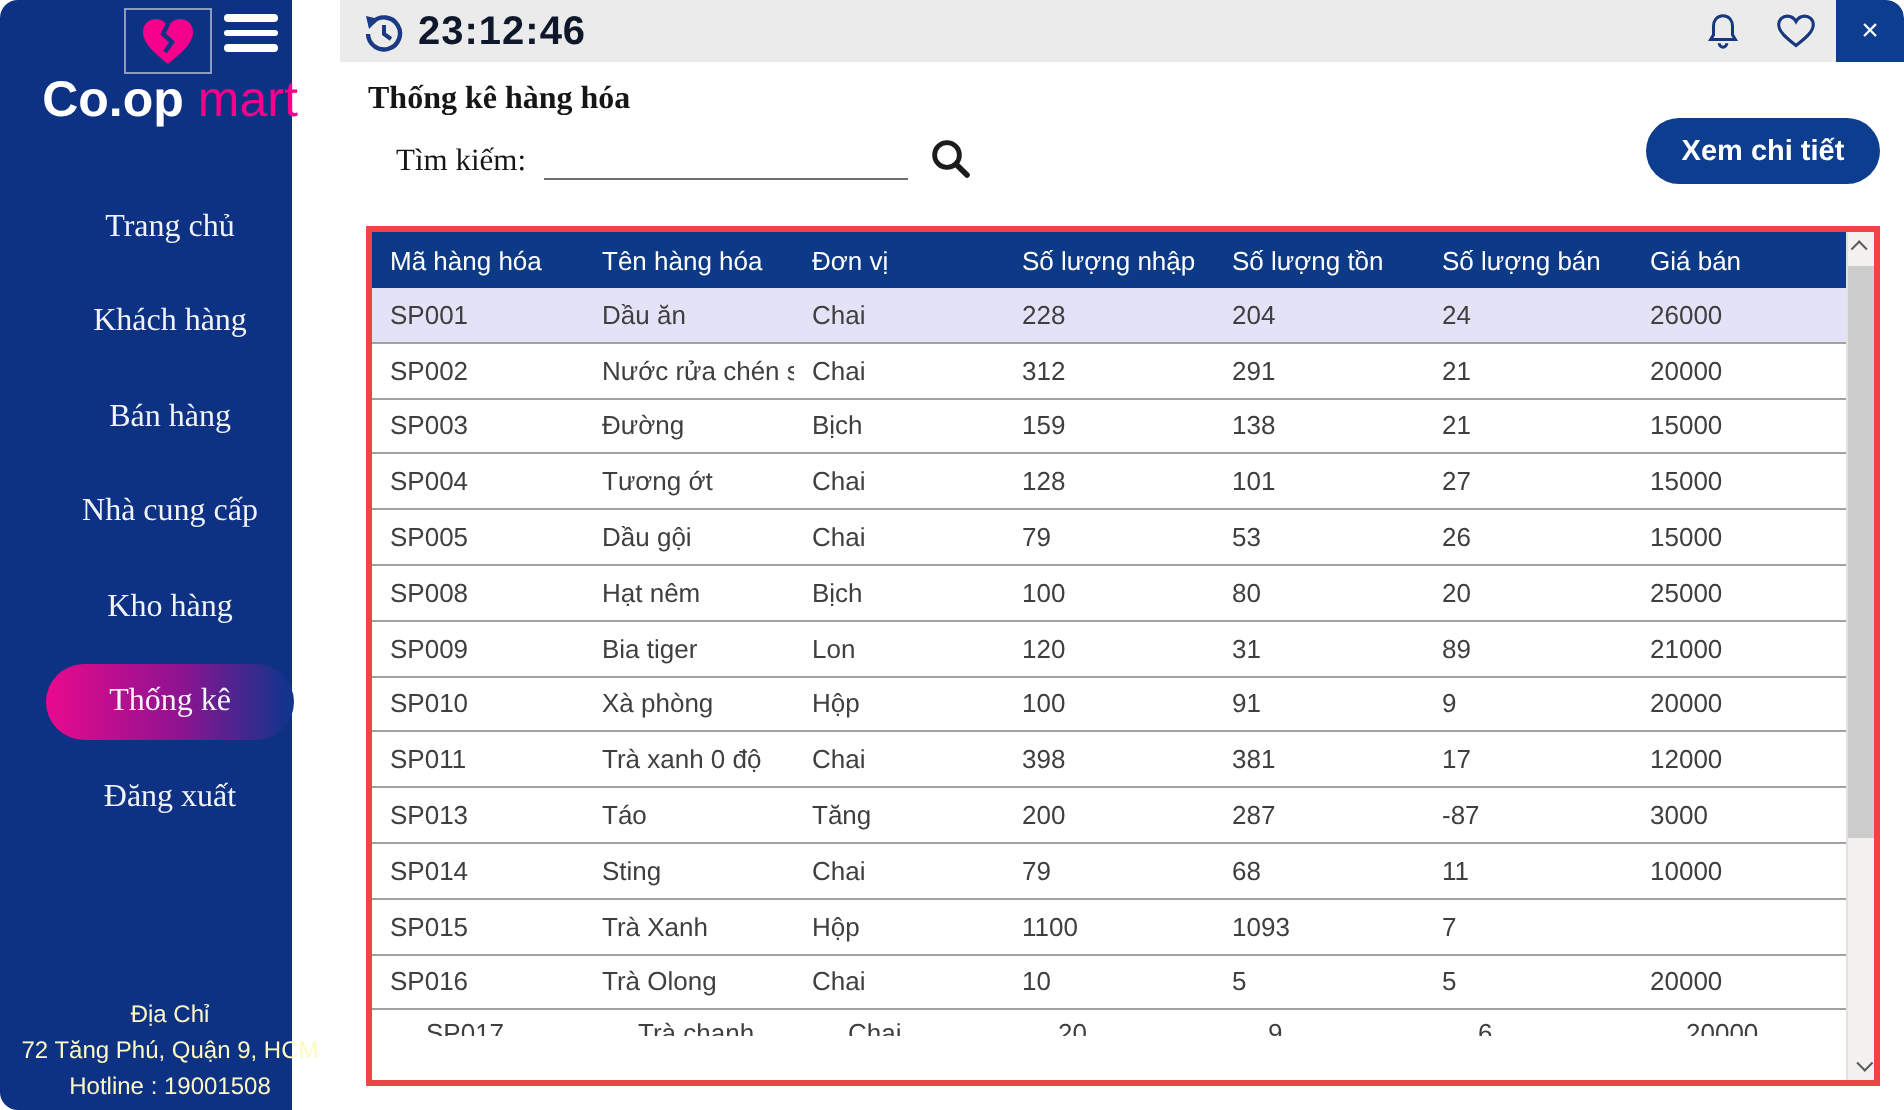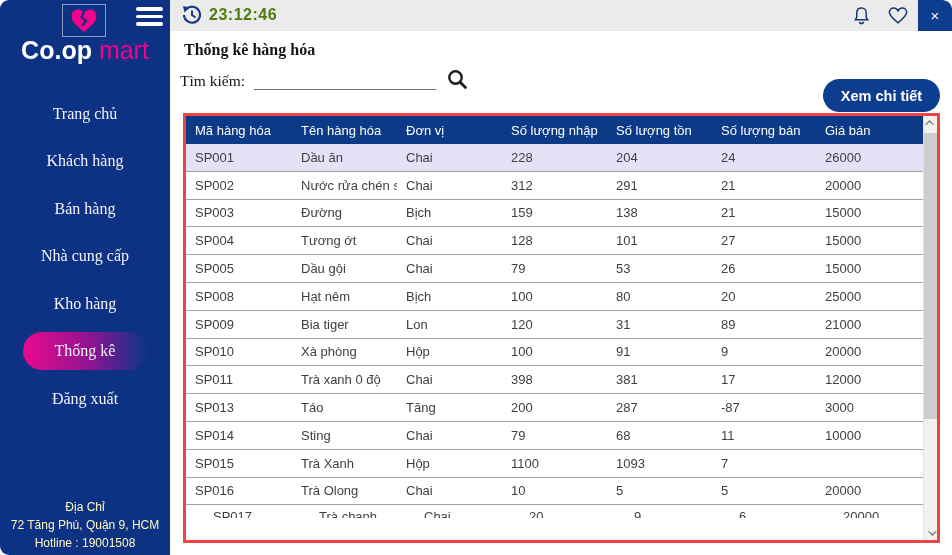--- a/index.html
+++ b/index.html
@@ -6,21 +6,21 @@
   * { box-sizing:border-box; }
   body { font-family:"Liberation Sans", sans-serif; }
 
   .window {
     position:relative; width:952px; height:555px; overflow:hidden;
     border-radius:9px; background:#ffffff;
   }
 
   
   .sidebar {
-    position:absolute; left:0; top:0; width:170px; height:555px;
+    position:absolute; left:0; top:0; width:146px; height:555px;
     background:#0d3183; color:#fff;
   }
   .logo-box {
     position:absolute; left:62px; top:4px; width:44px; height:33px;
     border:1px solid #8d9bc0; display:flex; align-items:center; justify-content:center;
   }
   .hamburger { position:absolute; right:7px; top:7px; width:27px; cursor:pointer; }
   .hamburger div { height:3.5px; background:#fff; border-radius:2px; margin-bottom:4px; }
   .brand {
     position:absolute; top:36px; left:0; width:170px; text-align:center;
@@ -43,45 +43,45 @@
     color:#fef9c3; font-size:12px; line-height:18px;
   }
 
   
   .topbar {
     position:absolute; left:170px; top:0; width:782px; height:31px;
     background:#ebebeb;
   }
   .clock { position:absolute; left:12px; top:5px; display:flex; align-items:center; }
   .clock svg { margin-right:7px; }
-  .clock .time { font-size:16px; font-weight:bold; color:#4d7c0f; letter-spacing:0.5px; }
+  .clock .time { font-size:20px; font-weight:bold; color:#0f172a; letter-spacing:0.5px; }
   .top-icons { position:absolute; right:44px; top:6px; display:flex; gap:17px; }
   .top-icons svg { cursor:pointer; }
   .close-btn {
     position:absolute; right:0; top:0; width:34px; height:31px;
     background:#0d3d8f; color:#fff; font-size:15px;
     display:flex; align-items:center; justify-content:center; cursor:pointer;
     border-top-right-radius:9px;
   }
 
   
   .content { position:absolute; left:170px; top:31px; width:782px; height:524px; background:#fff; }
   .page-title {
     position:absolute; left:14px; top:10px;
     font-family:"Liberation Serif", serif; font-weight:bold; font-size:16px; color:#161616;
   }
-  .search-row { position:absolute; left:10px; top:37px; display:flex; align-items:flex-end; }
+  .search-row { position:absolute; left:28px; top:37px; display:flex; align-items:flex-end; }
   .search-label { font-family:"Liberation Serif", serif; font-size:15.5px; color:#161616; }
   .search-input {
     border:none; border-bottom:1px solid #707070; outline:none;
     width:182px; margin-left:9px; height:20px; font-size:14px; background:transparent;
   }
   .search-icon { margin-left:10px; cursor:pointer; }
   .detail-btn {
-    position:absolute; right:12px; top:48px; width:117px; height:33px;
+    position:absolute; right:12px; top:28px; width:117px; height:33px;
     background:#0d3d8f; color:#fff; font-weight:bold; font-size:14.5px;
     border:none; border-radius:17px; cursor:pointer;
     font-family:"Liberation Sans", sans-serif;
   }
 
   
   .grid {
     position:absolute; left:13px; top:82px; width:757px; height:430px;
     border:3px solid #ef4444; background:#ec4899; display:flex;
   }

